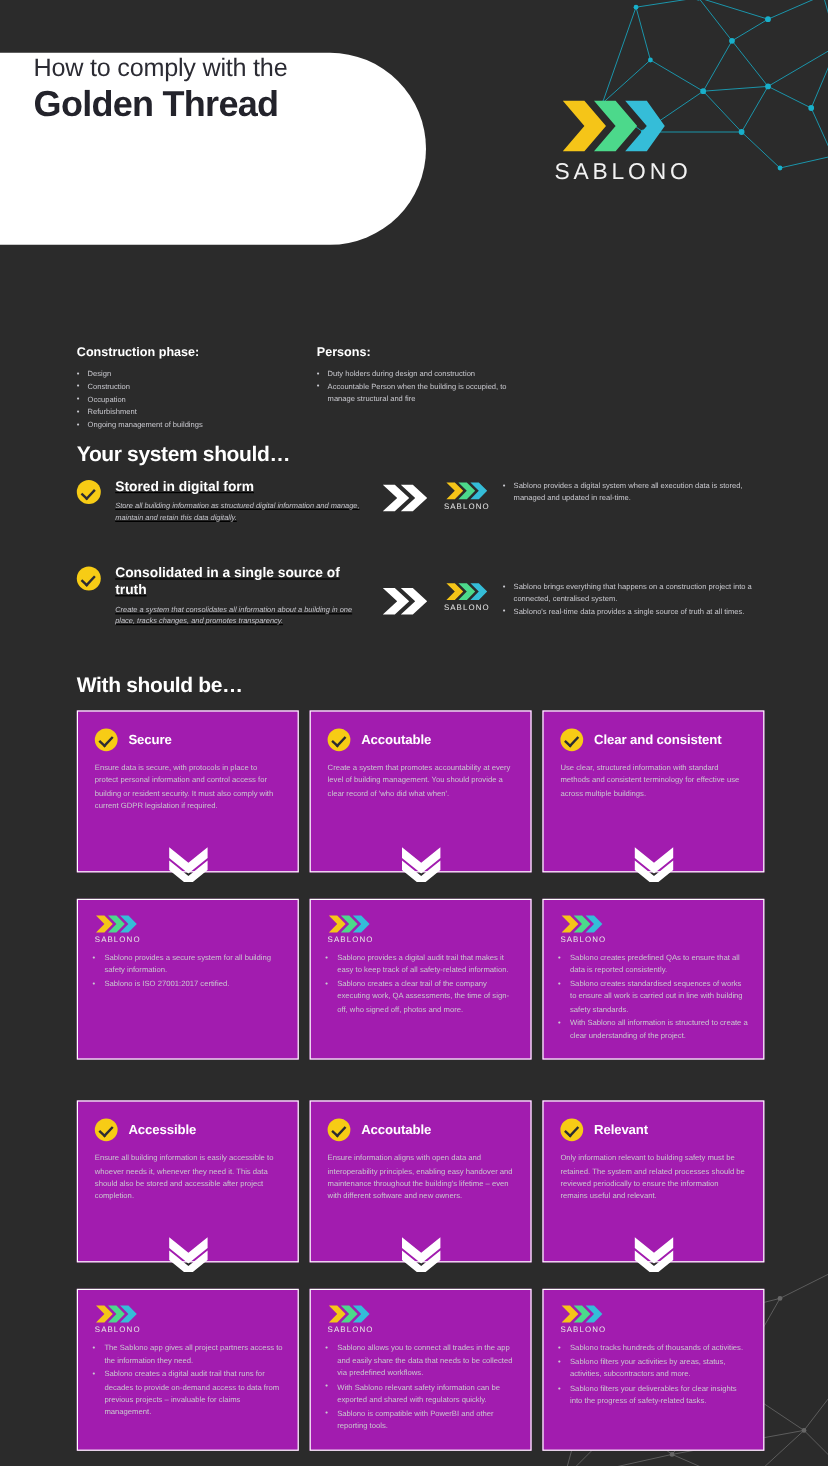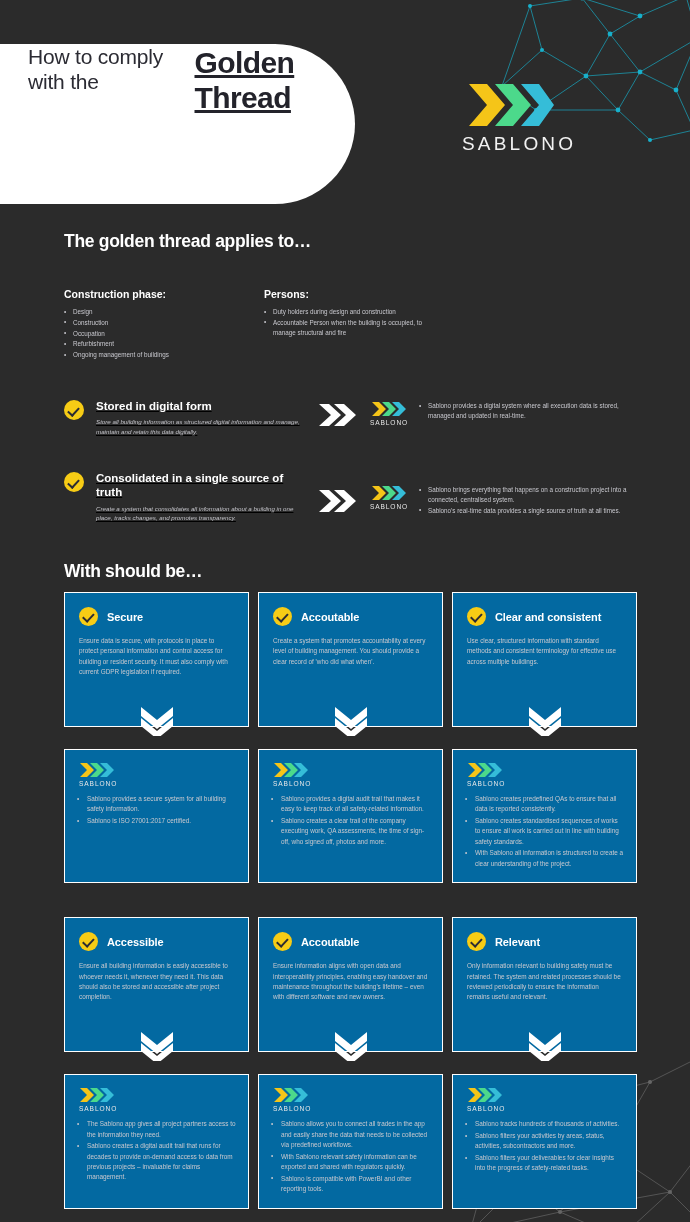--- a/index.html
+++ b/index.html
@@ -14,25 +14,25 @@
   
   .net-top { position: absolute; top: -10px; right: -10px; width: 210px; height: 170px; opacity: .95; pointer-events: none; }
   .net-bottom { position: absolute; bottom: -20px; right: -30px; width: 260px; height: 230px; opacity: .28; pointer-events: none; }
 
   
   .hero {
     position: absolute; left: 0; top: 44px;
     width: 355px; height: 160px;
     background: #ffffff;
     border-radius: 0 80px 80px 0;
-    display: flex; flex-direction: row; justify-content: flex-start;
+    display: flex; flex-direction: column; justify-content: flex-start;
     padding-left: 28px;
   }
   .hero-line1 { font-size: 21px; color: #2b2b33; letter-spacing: -.2px; line-height: 1.2; }
-  .hero-line2 { font-size: 30px; font-weight: bold; color: #23232b; letter-spacing: -.6px; line-height: 1.15; margin-top: 2px; text-decoration: underline; }
+  .hero-line2 { font-size: 30px; font-weight: bold; color: #23232b; letter-spacing: -.6px; line-height: 1.15; margin-top: 2px; }
 
   .brand-logo { position: absolute; left: 462px; top: 82px; width: 96px; text-align: center; }
   .chevrons { display: flex; justify-content: center; gap: 1px; height: 46px; }
   .brand-name { color: #f2f2f2; font-size: 19px; letter-spacing: 3.2px; margin-top: 5px; }
 
   
   .sec-title { position: absolute; color: #ffffff; font-size: 17.5px; font-weight: bold; letter-spacing: -.3px; }
 
   
   .applies { position: absolute; left: 64px; top: 260px; width: 600px; display: flex; margin-top: 28px; }
@@ -61,21 +61,21 @@
   .mini-logo { flex: 0 0 46px; text-align: center; padding-top: 2px; }
   .mini-chev { display: flex; justify-content: center; gap: .5px; height: 16px; }
   .mini-name { color: #e8e8e8; font-size: 6.6px; letter-spacing: .9px; margin-top: 2px; }
   .sys-bullets { margin-left: 7px; flex: 1; padding-top: 2px; }
   .sys-bullets li { color: #c9c9cf; font-size: 6.3px; }
 
   
   .grid { position: absolute; left: 64px; width: 573px; }
   .grid-row { display: flex; gap: 9px; }
   .card {
-    width: 185px; background: #0369a1; border: 1.5px solid #ffffff;
+    width: 185px; background: #a21caf; border: 1.5px solid #ffffff;
     position: relative;
   }
   .card-top { height: 135px; padding: 14px 14px 0 14px; }
   .card-bot { min-height: 118px; padding: 10px 12px 12px 12px; }
   .card-head { display: flex; align-items: center; gap: 9px; margin-bottom: 10px; }
   .check-sm { width: 19px; height: 19px; border-radius: 50%; background: #f7cc15; flex: 0 0 19px; position: relative; }
   .check-sm::after {
     content: ""; position: absolute; left: 5.7px; top: 4.2px;
     width: 5px; height: 8.6px; border: solid #2b2b33;
     border-width: 0 2.3px 2.3px 0; transform: rotate(43deg);
@@ -161,41 +161,41 @@
     <div class="chevrons">
       <svg width="90" height="46" viewBox="0 0 90 46">
         <polygon points="4,2 22,2 40,23 22,44 4,44 22,23" fill="#f5c518"></polygon>
         <polygon points="30,2 48,2 66,23 48,44 30,44 48,23" fill="#4cd98b"></polygon>
         <polygon points="56,2 74,2 89,23 74,44 56,44 74,23" fill="#35bdd8"></polygon>
       </svg>
     </div>
     <div class="brand-name">SABLONO</div>
   </div>
 
-  <div class="sec-title" style="left:64px; top:231px;">The golden thread applies to…</div>
   <div class="applies">
     <div class="col">
       <div class="col-head">Construction phase:</div>
       <ul class="clean">
         <li>Design</li>
         <li>Construction</li>
         <li>Occupation</li>
         <li>Refurbishment</li>
         <li>Ongoing management of buildings</li>
       </ul>
     </div>
     <div class="col">
       <div class="col-head">Persons:</div>
       <ul class="clean">
         <li>Duty holders during design and construction</li>
         <li>Accountable Person when the building is occupied, to manage structural and fire</li>
       </ul>
     </div>
   </div>
 
+  <div class="sec-title" style="left:64px; top:368px;">Your system should…</div>
 
   <div class="sysrow" style="top:399px;">
     <div class="check"></div>
     <div class="sys-text">
       <div class="sys-h">Stored in digital form</div>
       <div class="sys-sub">Store all building information as structured digital information and manage, maintain and retain this data digitally.</div>
     </div>
     <div class="dblarrow">
       <svg width="40" height="24" viewBox="0 0 40 24">
         <polygon points="2,1 12,1 24,12 12,23 2,23 14,12" fill="#ffffff"></polygon>

